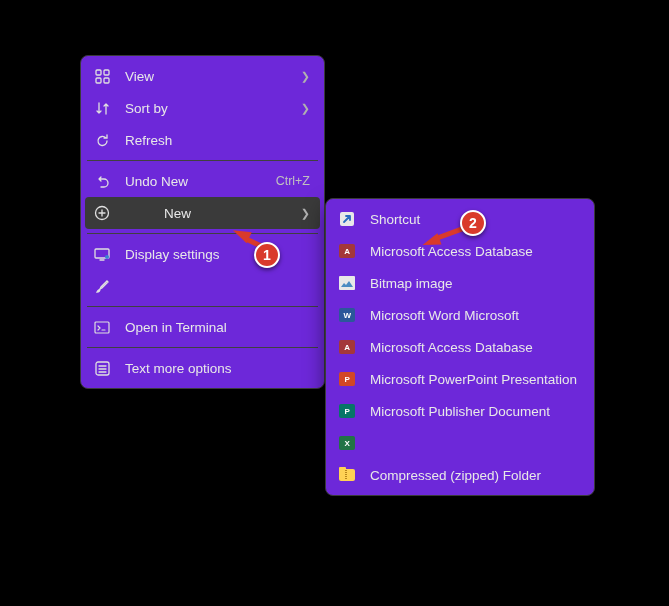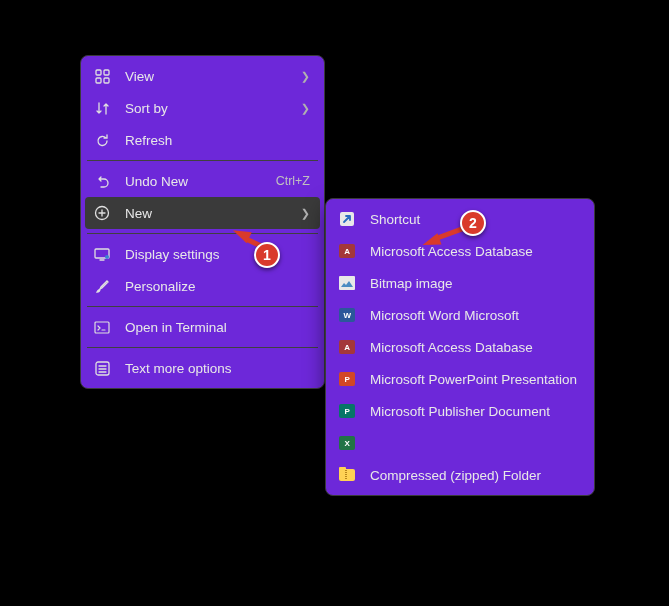--- a/index.html
+++ b/index.html
@@ -24,21 +24,21 @@
   .menu.primary { left: 80px; top: 55px; width: 245px; }
   .menu.sub { left: 325px; top: 198px; width: 270px; }
   .item {
     display: flex;
     align-items: center;
     height: 32px;
     padding: 0 10px 0 8px;
     border-radius: 4px;
     cursor: default;
   }
-  .item.hover { background: #3a3a3a; }
+  .item.hover { background: #3a3a3a; gap: 39px; }
   .ico {
     width: 18px; height: 18px; margin-right: 14px;
     display: flex; align-items: center; justify-content: center;
     color: #e0e0e0; flex-shrink: 0;
   }
   .label { flex: 1; white-space: nowrap; }
   .shortcut { color: #c0c0c0; font-size: 12.5px; margin-left: 20px; }
   .chev { color: #b0b0b0; font-size: 11px; margin-left: 6px; }
   .sep { height: 1px; background: #404040; margin: 4px 2px; }
   
@@ -166,21 +166,20 @@
         </svg>
     </span>
     <span class="label">Display settings</span>
   </div>
   <div class="item">
     <span class="ico">
       <svg width="15" height="15" viewBox="0 0 15 15" stroke="#e0e0e0" fill="none" stroke-width="1.3" stroke-linecap="round">
           <path d="M12 2l1 1-6 6-2 1 1-2 6-6zM5 10c-1 1-2 1-3 3 2 0 3-1 3-3z"></path>
         </svg>
     </span>
-    <span class="label">Personalize</span>
   </div>
   <div class="sep"></div>
   <div class="item">
     <span class="ico">
       <svg width="16" height="13" viewBox="0 0 16 13" stroke="#e0e0e0" fill="none" stroke-width="1.2">
           <rect x="1" y="1" width="14" height="11" rx="1"></rect>
           <path d="M4 5l2 2-2 2M8 9h3" stroke-linecap="round"></path>
         </svg>
     </span>
     <span class="label">Open in Terminal</span>

